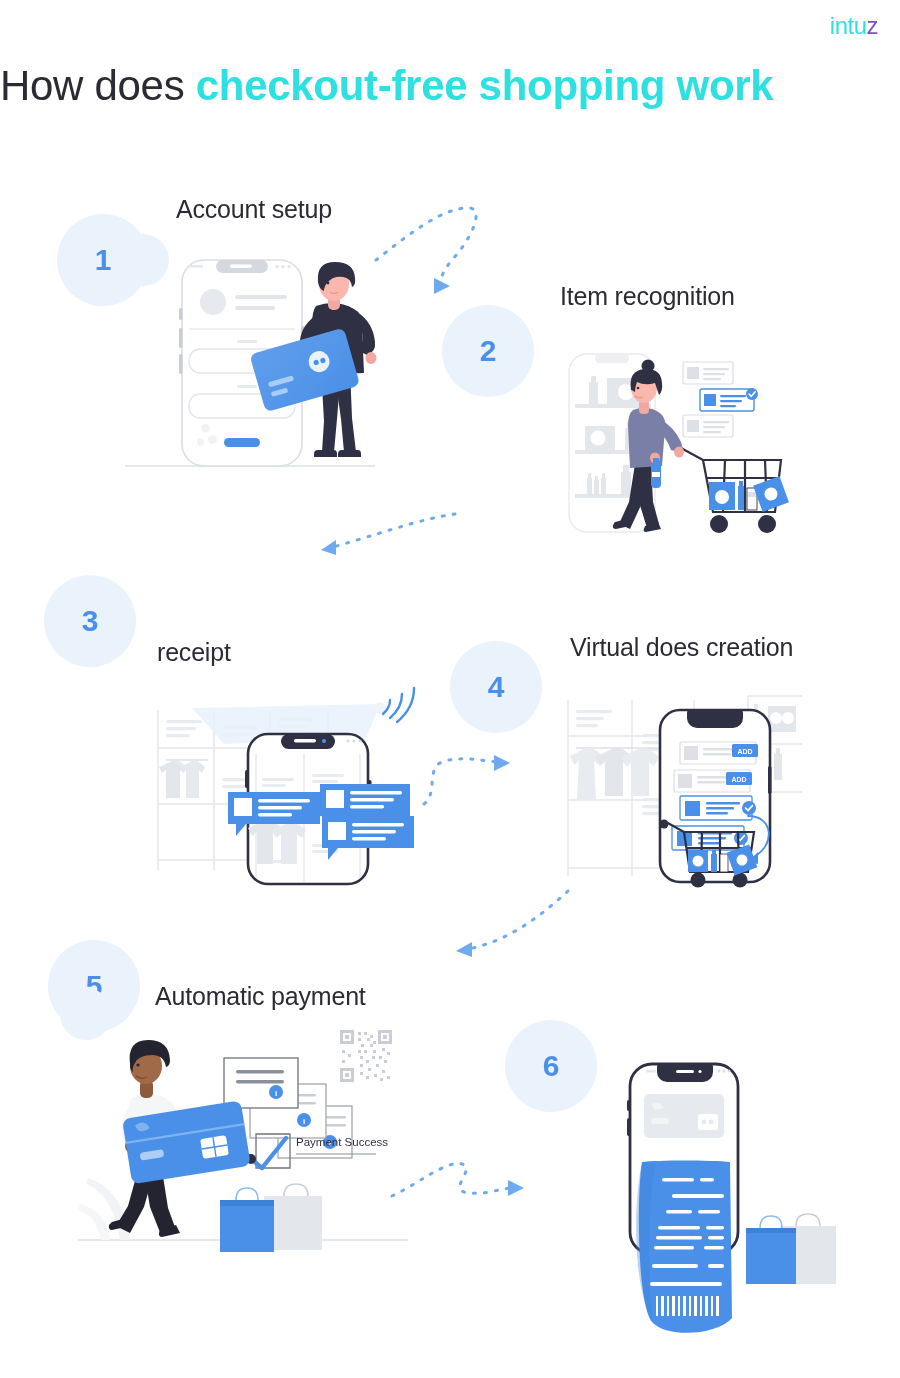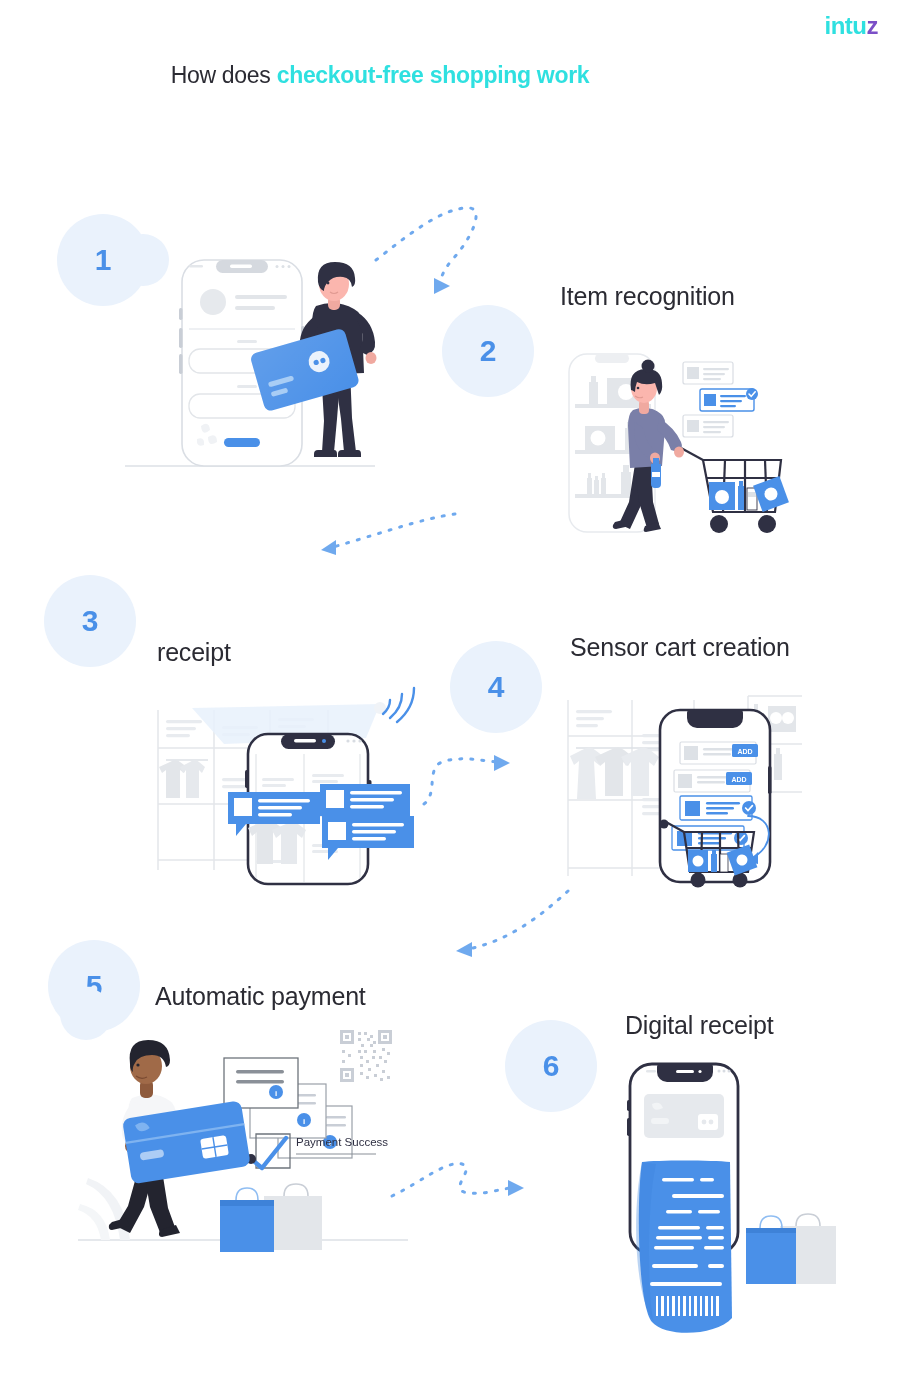--- a/index.html
+++ b/index.html
@@ -7,31 +7,31 @@
     width: 900px; height: 1378px;
     background: #ffffff;
     font-family: "Liberation Sans", sans-serif;
     overflow: hidden;
   }
   .page { position: relative; width: 900px; height: 1378px; background:#fff; }
 
   
   .logo {
     position: absolute; top: 14px; right: 22px;
-    font-size: 24px; font-weight: 700; letter-spacing: -0.5px;
+    font-size: 24px; font-weight: 400; letter-spacing: -0.5px;
     line-height: 1;
   }
   .logo .lg-main { color: #2FE0E0; }
   .logo .lg-z { color: #7B4FC7; }
 
   
   .title {
     position: absolute; top: 62px; left: 0; width: 760px;
     text-align: center;
-    font-size: 23px; font-weight: 700; letter-spacing: -0.3px;
+    font-size: 42px; font-weight: 700; letter-spacing: -0.3px;
     white-space: nowrap;
   }
   .title .t-dark { color: #2B2B33; font-weight: 500; }
   .title .t-accent { color: #2FE0E0; font-weight: 700; }
 
   
   .badge {
     position: absolute;
     width: 92px; height: 92px; border-radius: 50%;
     background: #EAF2FC;
@@ -62,20 +62,21 @@
     <span class="lg-main">intu</span><span class="lg-z">z</span>
   </div>
 
   <div class="title">
     <span class="t-dark">How does </span><span class="t-accent">checkout-free shopping work</span>
   </div>
 
   <div class="badge" style="left:57px; top:214px;">
     <span>1</span>
   </div>
+  <div class="step-title" style="left:176px; top:190px;">Account setup</div>
 
   <div class="illu" style="left:125px; top:248px;">
     <svg width="250" height="225" viewBox="0 0 250 225">
 
       <circle cx="18" cy="12" r="26" fill="#EAF2FC"></circle>
 
       <line x1="0" y1="218" x2="250" y2="218" stroke="#DDE1E6" stroke-width="1.4"></line>
 
       <rect x="57" y="12" width="120" height="206" rx="22" fill="#FFFFFF" stroke="#DADEE4" stroke-width="1.6"></rect>
 
@@ -379,21 +380,21 @@
   <div class="arrow" style="left:402px; top:748px;">
     <svg width="115" height="60" viewBox="0 0 115 60">
       <path d="M22 56 C 36 46, 24 20, 40 14 C 56 8, 78 12, 94 14" fill="none" stroke="#6FA9EE" stroke-width="3" stroke-linecap="round" stroke-dasharray="2 9"></path>
       <path d="M92 7 L108 15 L92 23 Z" fill="#6FA9EE"></path>
     </svg>
   </div>
 
   <div class="badge" style="left:450px; top:641px;">
     <span>4</span>
   </div>
-  <div class="step-title" style="left:570px; top:628px;">Sensor cart creation</div>
+  <div class="step-title" style="left:570px; top:628px;">Virtual does creation</div>
 
   <div class="illu" style="left:562px; top:690px;">
     <svg width="240" height="195" viewBox="0 0 240 195">
 
       <g stroke="#E3E6EA" stroke-width="1.4" fill="none">
         <line x1="6" y1="10" x2="6" y2="186"></line>
         <line x1="70" y1="10" x2="70" y2="186"></line>
         <line x1="132" y1="10" x2="132" y2="130"></line>
         <line x1="6" y1="46" x2="132" y2="46"></line>
         <line x1="6" y1="110" x2="132" y2="110"></line>
@@ -636,21 +637,20 @@
   <div class="arrow" style="left:388px; top:1158px;">
     <svg width="145" height="62" viewBox="0 0 145 62">
       <path d="M4 38 C 30 26, 58 2, 74 6 C 88 10, 62 30, 76 34 C 92 38, 108 32, 122 30" fill="none" stroke="#6FA9EE" stroke-width="3" stroke-linecap="round" stroke-dasharray="2 9"></path>
       <path d="M120 22 L136 30 L120 38 Z" fill="#6FA9EE"></path>
     </svg>
   </div>
 
   <div class="badge" style="left:505px; top:1020px;">
     <span>6</span>
   </div>
-  <div class="step-title" style="left:625px; top:1006px;">Digital receipt</div>
 
   <div class="illu" style="left:620px; top:1060px;">
     <svg width="220" height="290" viewBox="0 0 220 290">
 
       <rect x="10" y="4" width="108" height="190" rx="22" fill="#FFFFFF" stroke="#2F3043" stroke-width="2.8"></rect>
       <path d="M40 4 h50 a3 3 0 0 1 3 3 v5 a10 10 0 0 1 -10 10 h-36 a10 10 0 0 1 -10 -10 v-5 a3 3 0 0 1 3 -3z" fill="#2F3043"></path>
       <rect x="56" y="10" width="18" height="3" rx="1.5" fill="#FFFFFF"></rect>
       <circle cx="80" cy="11.5" r="1.6" fill="#FFFFFF"></circle>
       <g fill="#D8DCE2">
         <circle cx="99" cy="11" r="1.5"></circle>

